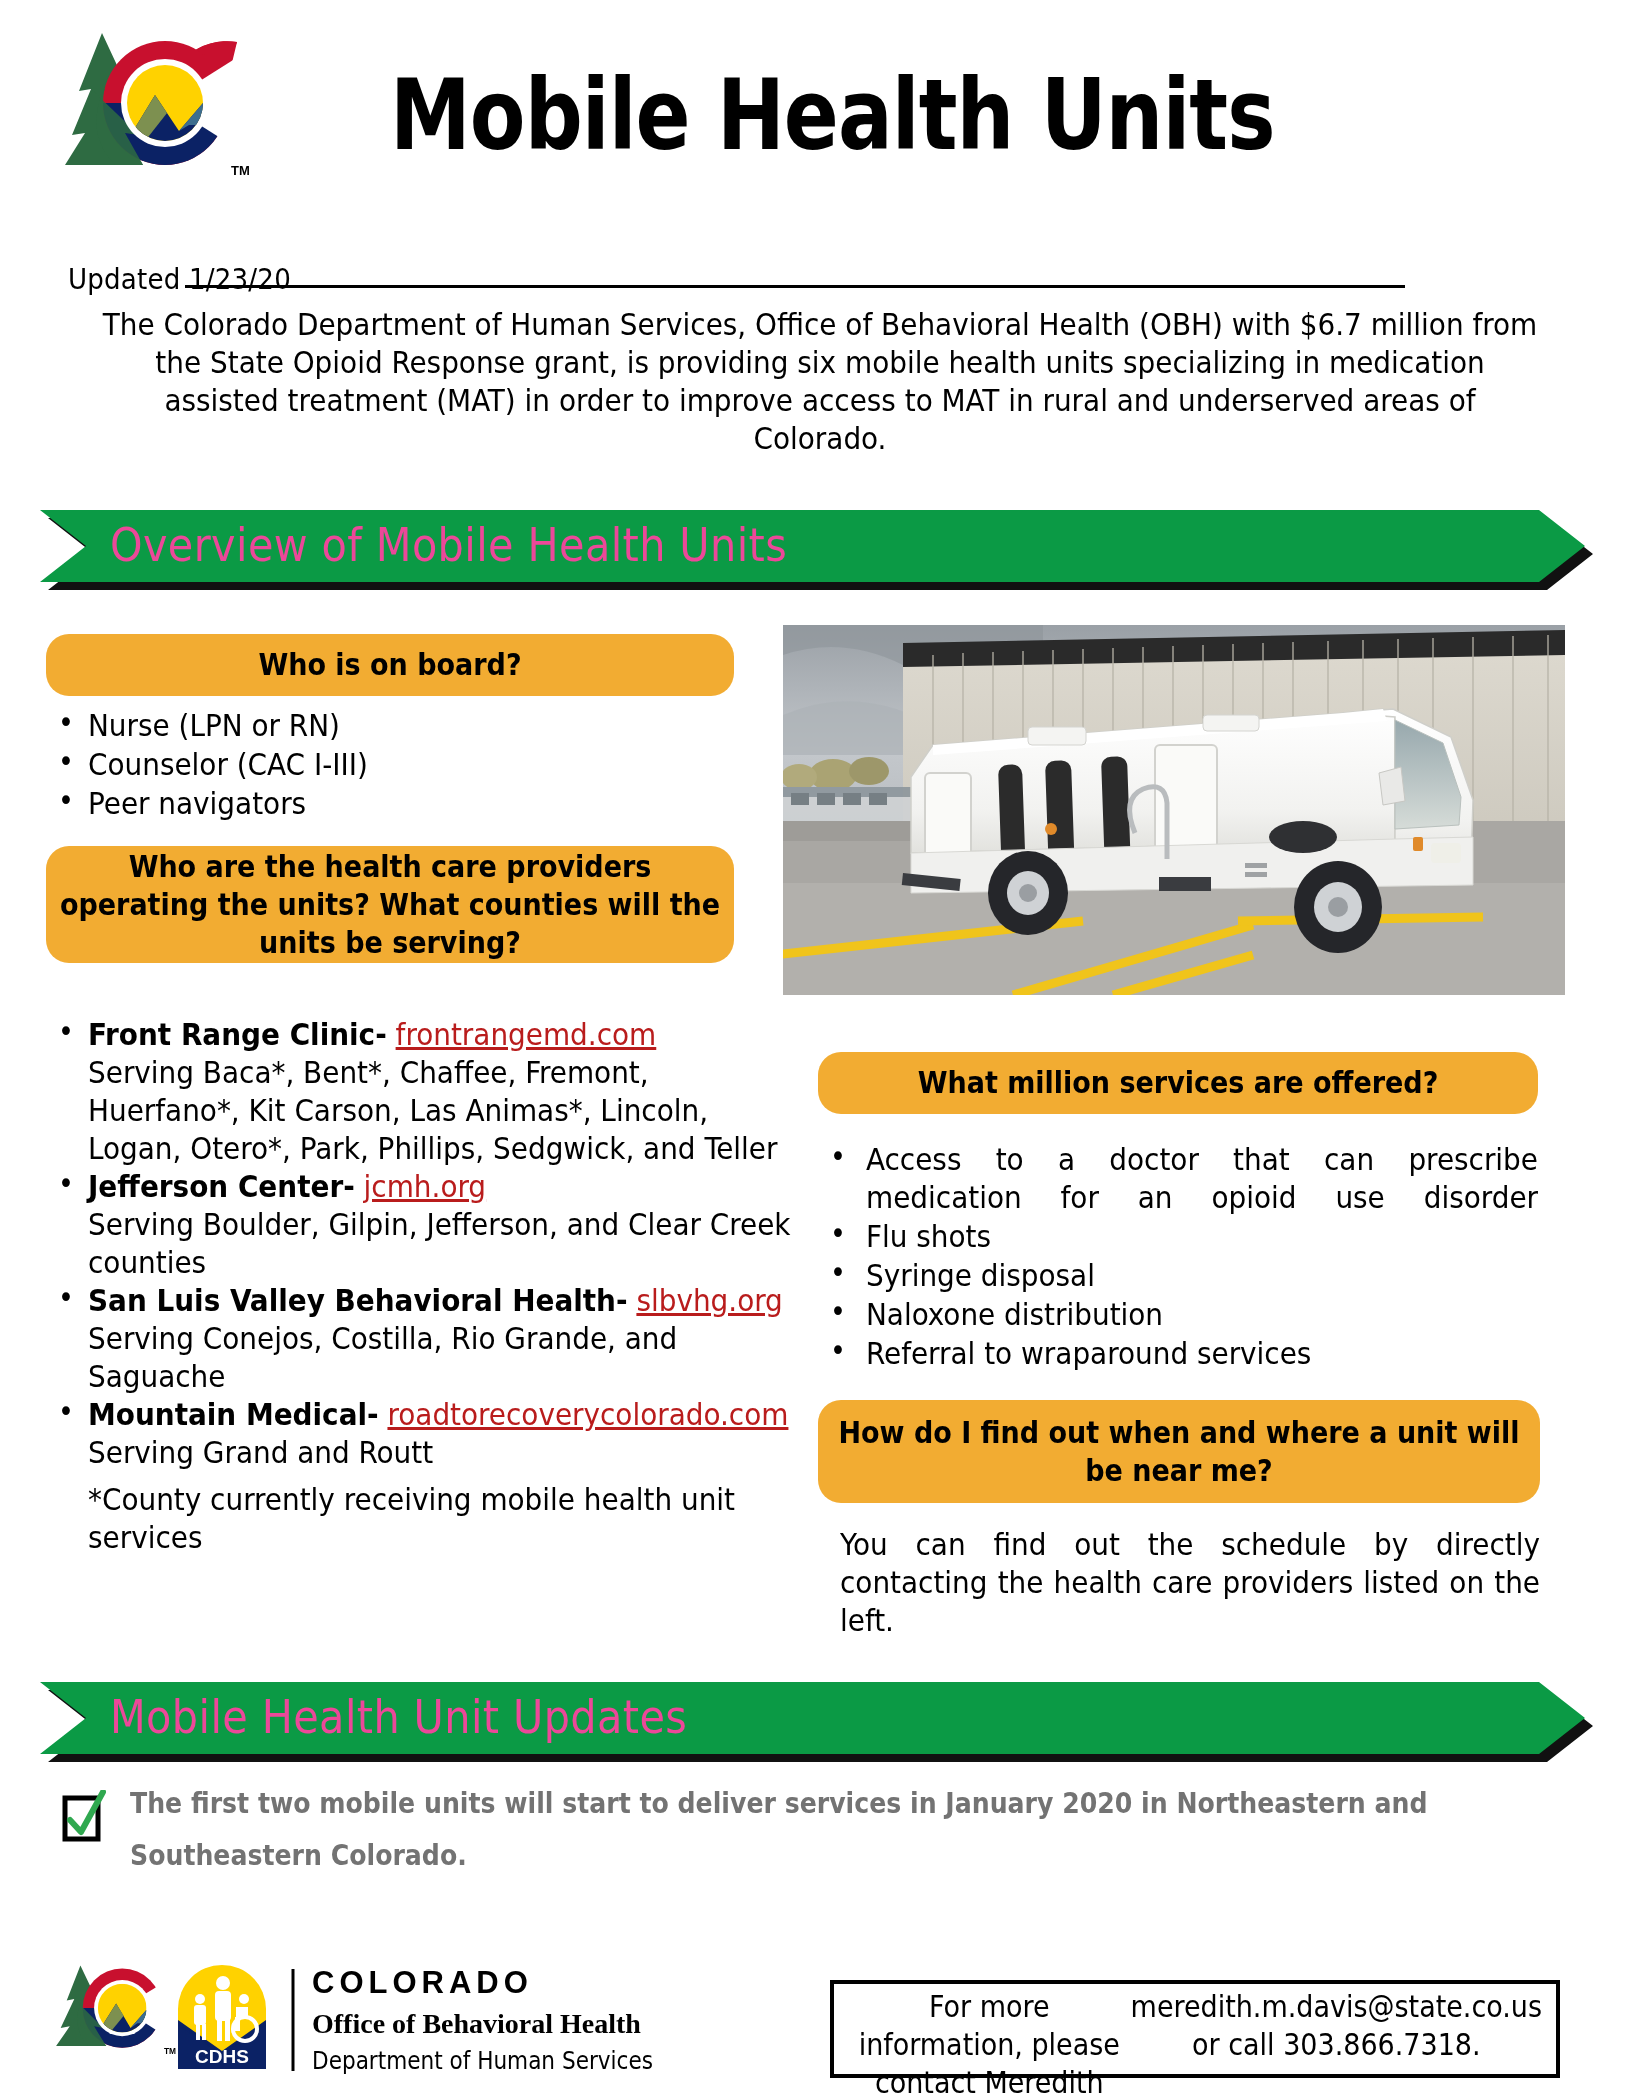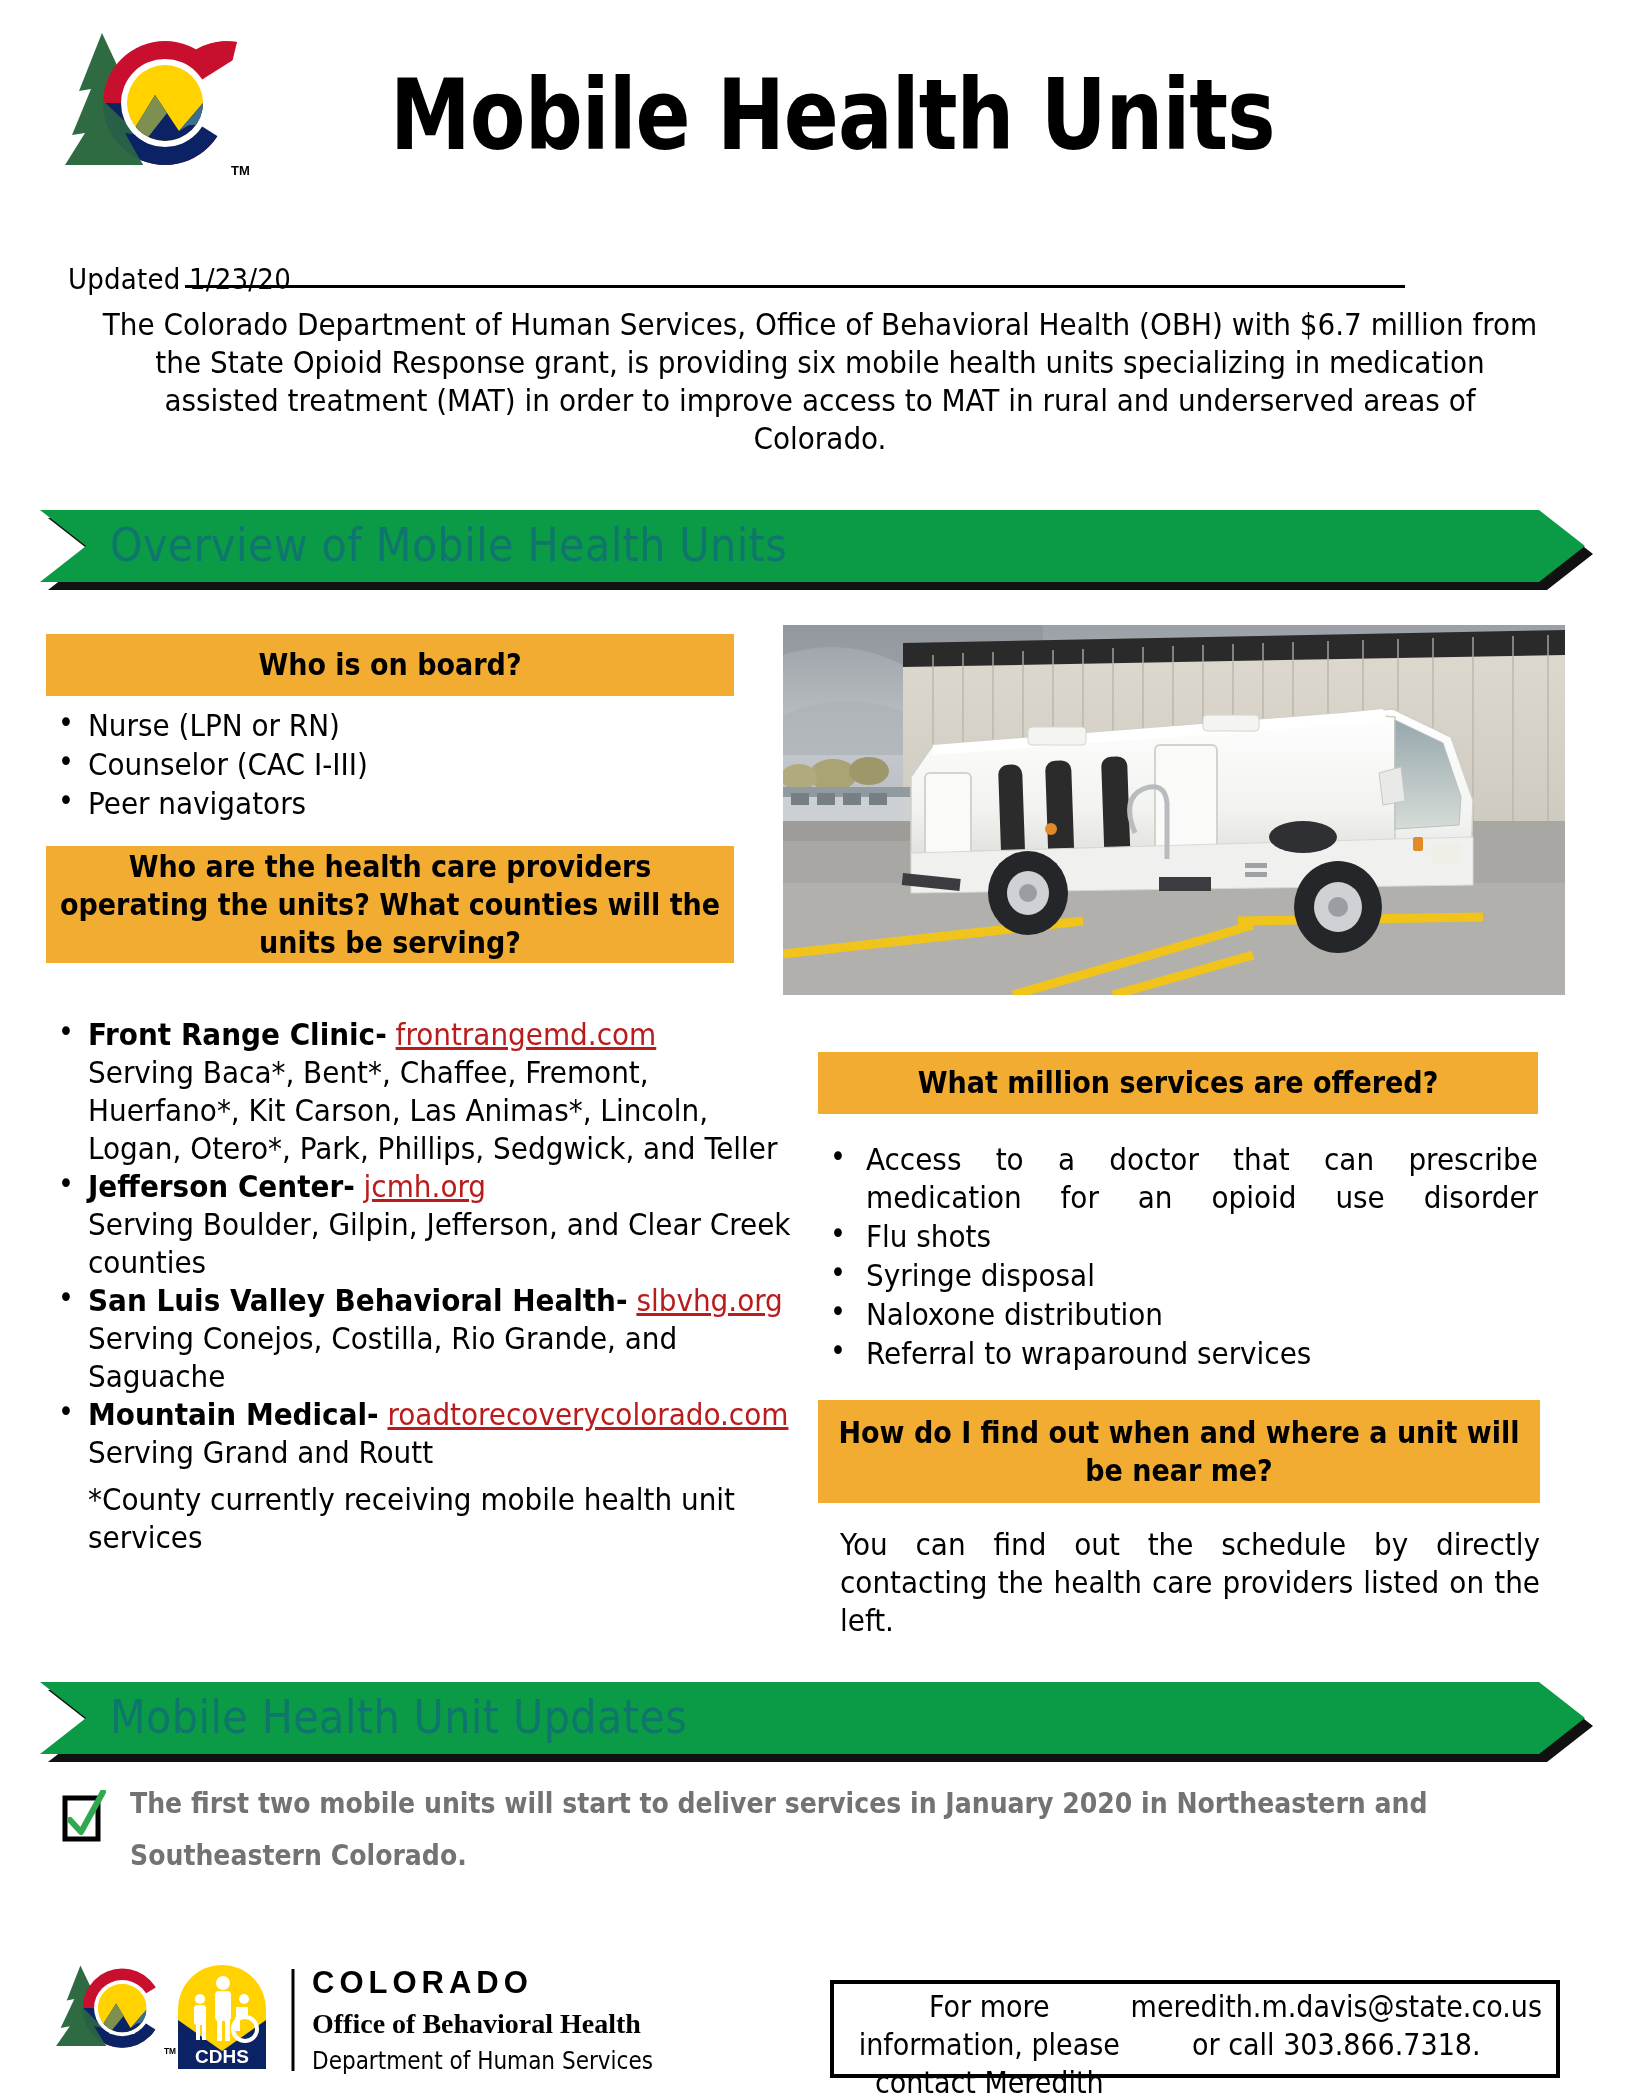--- a/index.html
+++ b/index.html
@@ -41,32 +41,32 @@
     position:absolute;left:8px;top:8px;width:100%;height:72px;background:#111;
     clip-path:polygon(0 0, calc(100% - 46px) 0, 100% 50%, calc(100% - 46px) 100%, 0 100%, 46px 50%);
   }
   .banner .body{
     position:absolute;left:0;top:0;width:100%;height:72px;background:#0b9a45;
     clip-path:polygon(0 0, calc(100% - 46px) 0, 100% 50%, calc(100% - 46px) 100%, 0 100%, 46px 50%);
   }
   .banner .label{
     position:absolute;left:70px;top:0;height:72px;line-height:70px;
     font-family:"DejaVu Sans Condensed","Liberation Sans Narrow","Liberation Sans",sans-serif;
-    font-size:46px;color:#0f766e;letter-spacing:.4px;white-space:nowrap;
+    font-size:46px;color:#ec4899;letter-spacing:.4px;white-space:nowrap;
   }
   #banner-overview{left:40px;top:510px;width:1545px;}
   #banner-updates{left:40px;top:1682px;width:1545px;}
 
   
   .ybox{
     position:absolute;background:#F2AC32;
     display:flex;align-items:center;justify-content:center;
     font-family:"DejaVu Sans Condensed","Liberation Sans Narrow","Liberation Sans",sans-serif;
     font-weight:700;font-size:30px;line-height:38px;color:#000;text-align:center;
-    padding:7px 12px;box-sizing:border-box;
+    padding:7px 12px;box-sizing:border-box;border-radius:23px;
   }
   #ybox-onboard{left:46px;top:634px;width:688px;height:62px;}
   #ybox-providers{left:46px;top:846px;width:688px;height:117px;}
   #ybox-services{left:818px;top:1052px;width:720px;height:62px;}
   #ybox-findout{left:818px;top:1400px;width:722px;height:103px;}
 
   
   .txt{
     font-family:"DejaVu Sans Condensed","Liberation Sans Narrow","Liberation Sans",sans-serif;
     font-size:31px;line-height:38px;color:#000;

